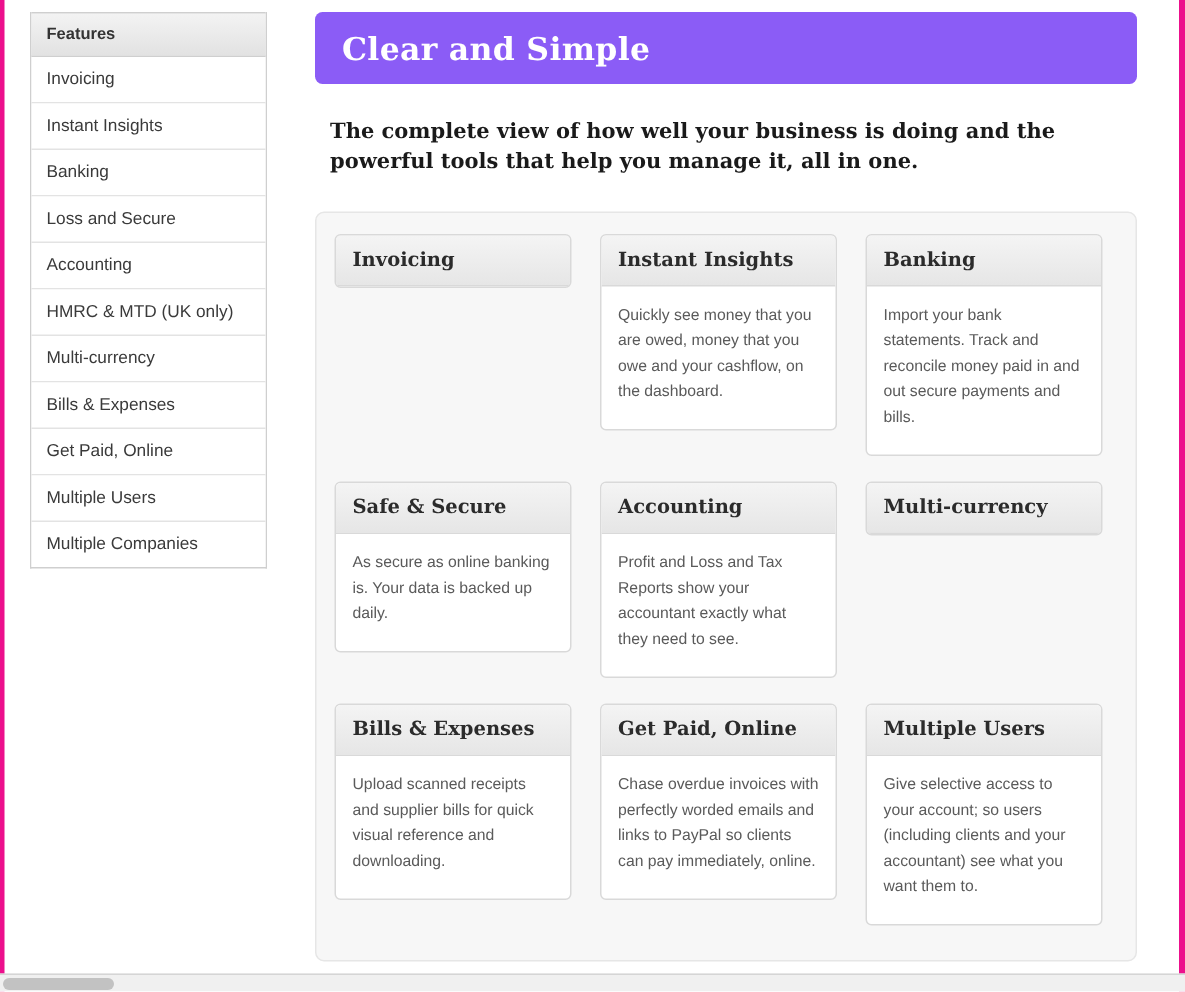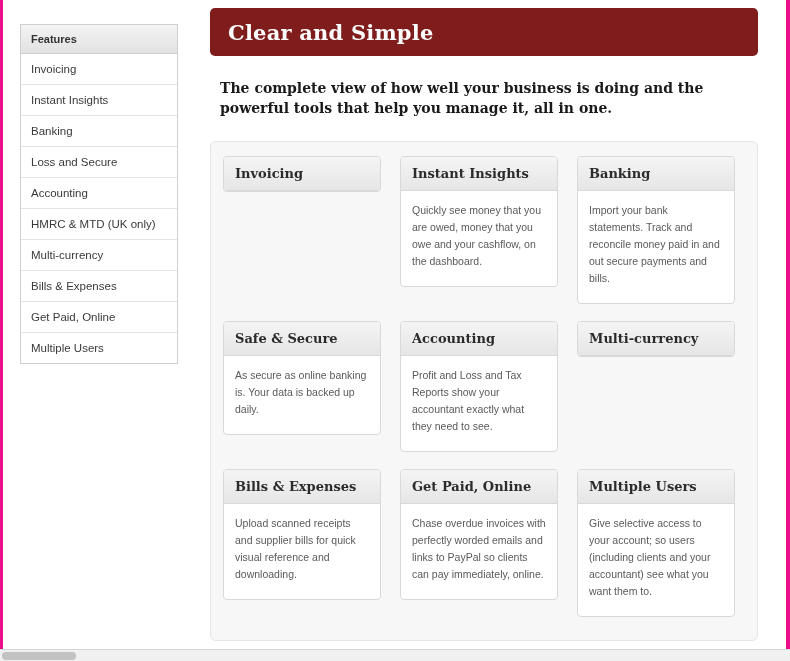--- a/index.html
+++ b/index.html
@@ -31,21 +31,21 @@
     position: absolute;
     right: 0; top: 0;
     width: 4px; height: 661px;
     background: #ec0f8c;
   }
 
   
   .sidebar {
     position: absolute;
     left: 20px;
-    top: 24px;
+    top: 8px;
     width: 158px;
     border: 1px solid #cfcfcf;
     border-top: none;
     background: #ffffff;
   }
   .sidebar-head {
     background: linear-gradient(to bottom, #f3f3f3, #e2e2e2);
     border-top: 1px solid #cfcfcf;
     border-bottom: 1px solid #cfcfcf;
     padding: 8px 10px;
@@ -64,21 +64,21 @@
   .sidebar-item:last-child { border-bottom: none; }
 
   
   .main {
     position: absolute;
     left: 210px;
     top: 8px;
     width: 548px;
   }
   .banner {
-    background: #7f1d1d;
+    background: #8b5cf6;
     height: 48px;
     border-radius: 5px;
     display: flex;
     align-items: center;
     padding: 0 18px;
   }
   .banner-title {
     color: #ffffff;
     font-family: "DejaVu Serif", serif;
     font-weight: bold;
@@ -166,20 +166,21 @@
     <div class="sidebar-item">Invoicing</div>
     <div class="sidebar-item">Instant Insights</div>
     <div class="sidebar-item">Banking</div>
     <div class="sidebar-item">Loss and Secure</div>
     <div class="sidebar-item">Accounting</div>
     <div class="sidebar-item">HMRC &amp; MTD (UK only)</div>
     <div class="sidebar-item">Multi-currency</div>
     <div class="sidebar-item">Bills &amp; Expenses</div>
     <div class="sidebar-item">Get Paid, Online</div>
     <div class="sidebar-item">Multiple Users</div>
+    <div class="sidebar-item">Multiple Companies</div>
   </nav>
 
   <section class="main">
 
     <div class="banner">
       <span class="banner-title">Clear and Simple</span>
     </div>
 
     <p class="intro">The complete view of how well your business is doing and the powerful tools that help you manage it, all in one.</p>
 

